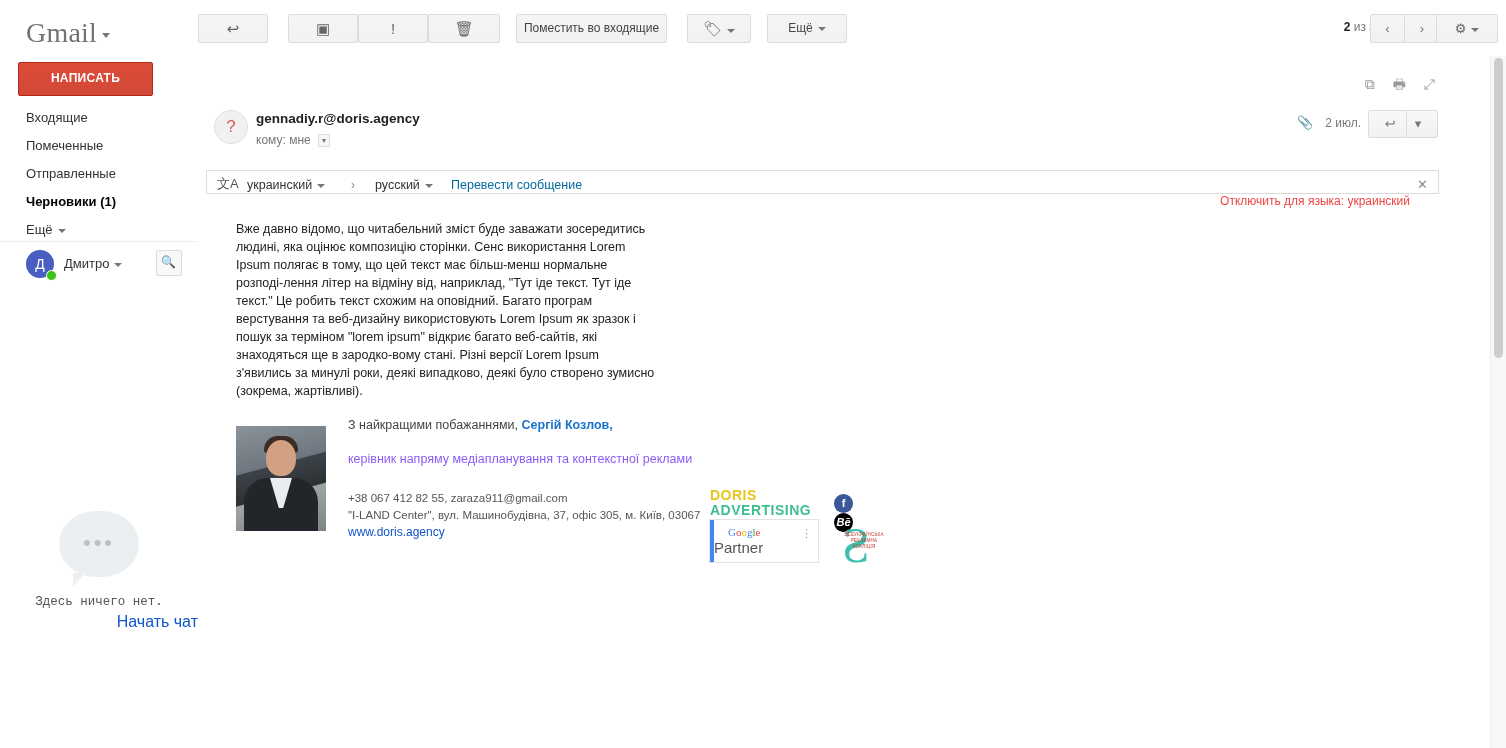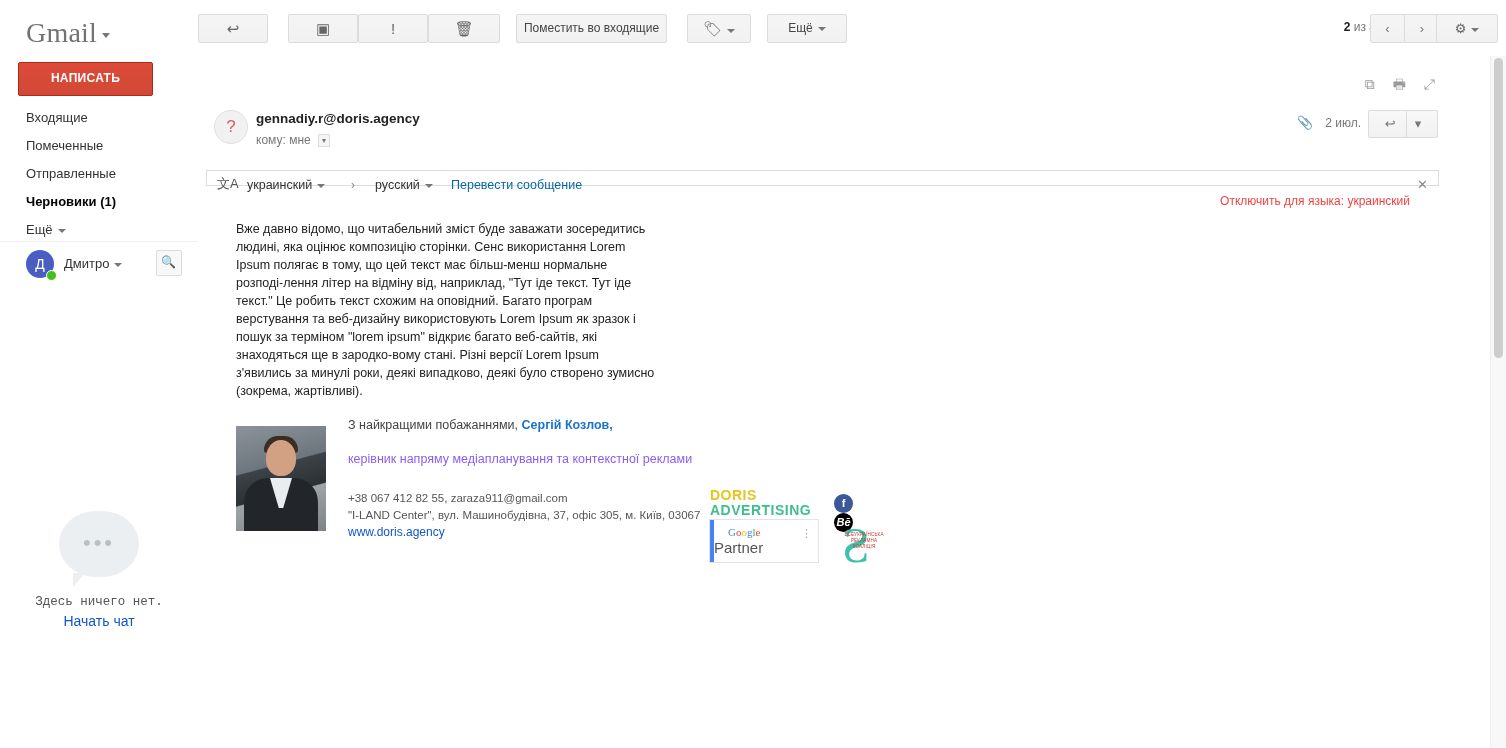--- a/index.html
+++ b/index.html
@@ -225,24 +225,25 @@
     text-align: center;
     color: #b9c0c4;
     font-size: 22px;
     letter-spacing: 3px;
     line-height: 10px;
   }
   .chat-empty-text { font-size: 12.5px; color: #555; font-family: Liberation Mono, monospace; }
   .chat-start-link {
     display: block;
     margin-top: 4px;
-    font-size: 14px;
+    font-size: 16px;
     color: #1155cc;
     text-decoration: none;
     cursor: pointer;
+    text-align: right;
   }
 
   
   .main {
     position: absolute;
     left: 198px; top: 56px;
     width: 1293px; height: 692px;
     background: #fff;
   }
   .subject-row {
@@ -353,21 +354,21 @@
     background: #dcdcdc;
     margin: 0 8px 0 10px;
     vertical-align: top;
   }
 
   
   .translate-bar {
     position: absolute;
     left: 8px; top: 114px;
     right: 52px;
-    height: 16px;
+    height: 24px;
     border: 1px solid #dcdcdc;
     background: #fff;
     box-sizing: border-box;
   }
   .tr-icon {
     position: absolute;
     left: 10px; top: 4px;
     font-size: 13px;
     color: #555;
   }

